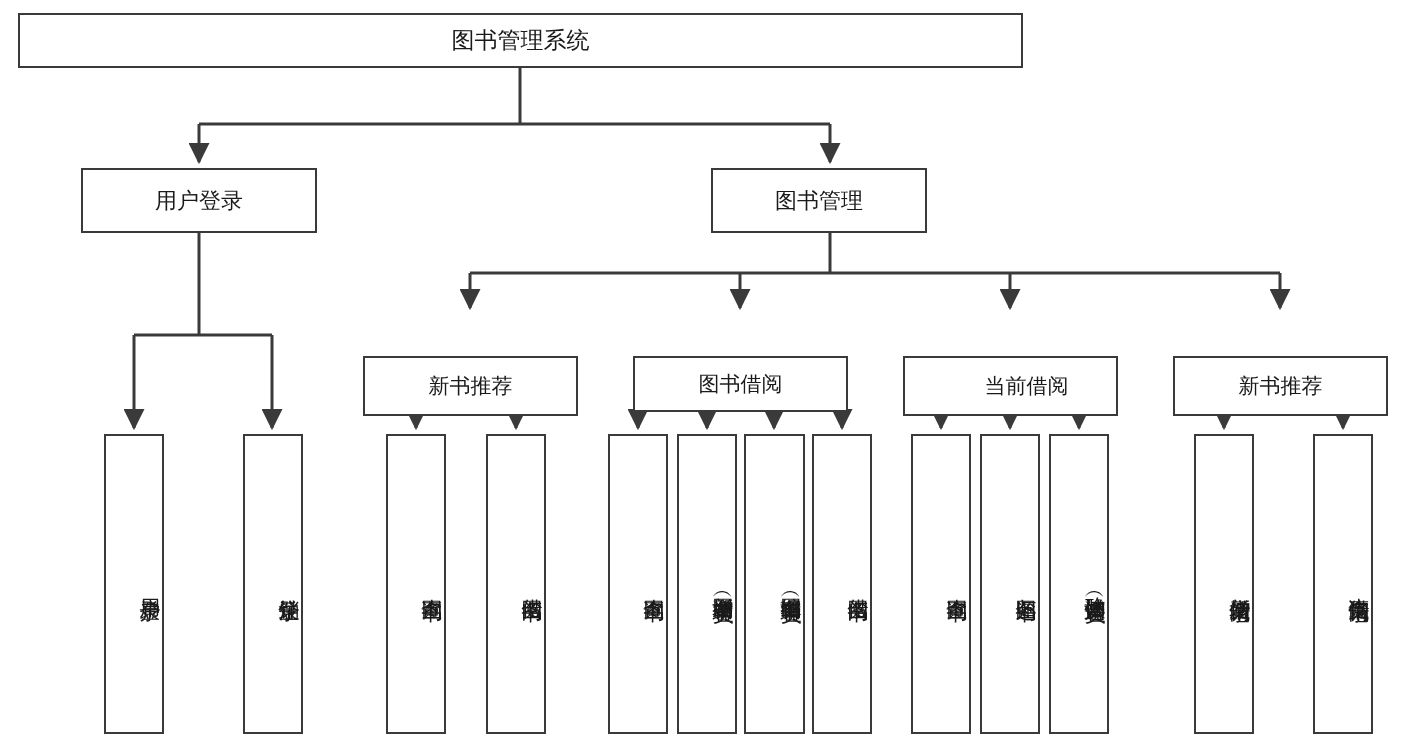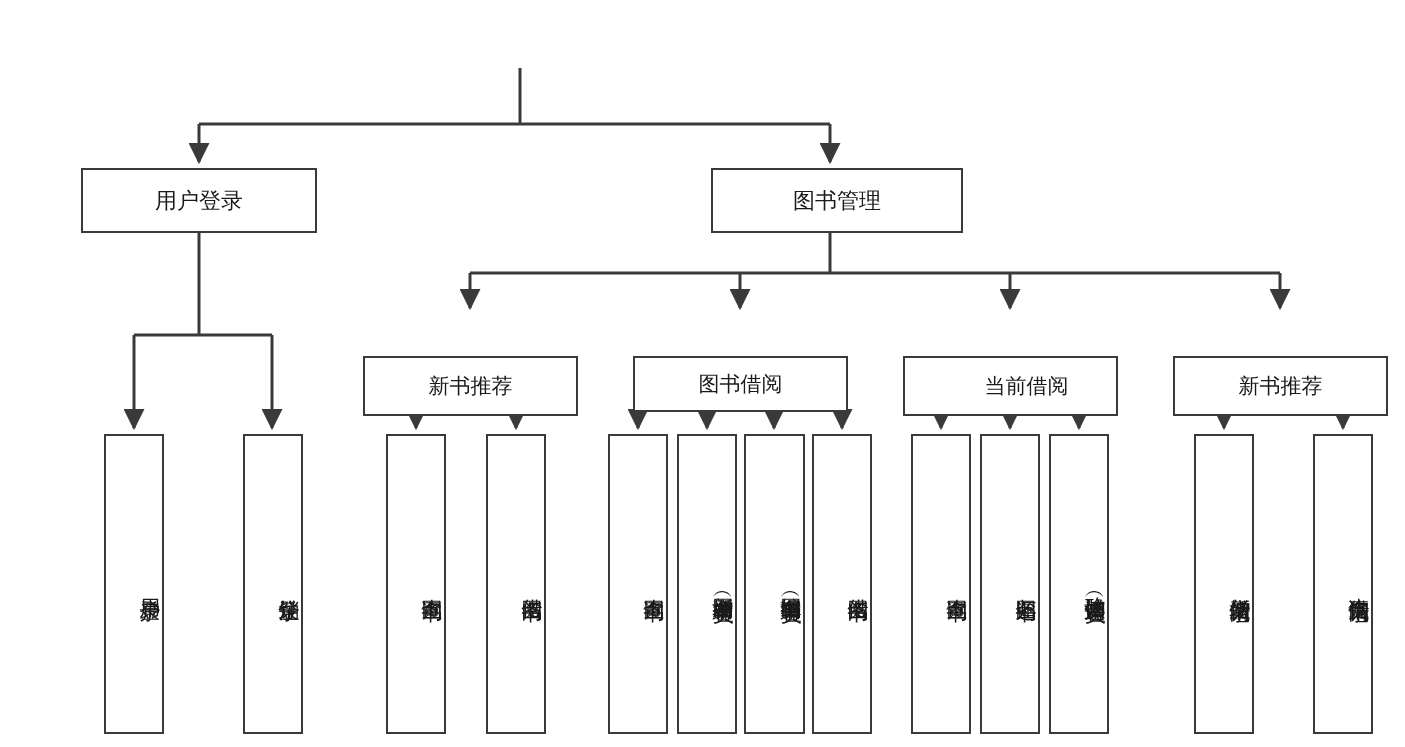--- a/index.html
+++ b/index.html
@@ -125,25 +125,28 @@
       <path d="M 1010 405 L 1010 428" marker-end="url(#arrow)"></path>
       <path d="M 1079 405 L 1079 428" marker-end="url(#arrow)"></path>
 
       <path d="M 1280 376 L 1280 405"></path>
       <path d="M 1224 405 L 1343 405"></path>
       <path d="M 1224 405 L 1224 428" marker-end="url(#arrow)"></path>
       <path d="M 1343 405 L 1343 428" marker-end="url(#arrow)"></path>
     </g>
   </svg>
 
+  <div class="node root" style="left:18px; top:13px; width:1005px; height:55px;">
+    <span>图书管理系统</span>
+  </div>
 
   <div class="node level2" style="left:81px; top:168px; width:236px; height:65px;">
     <span>用户登录</span>
   </div>
-  <div class="node level2" style="left:711px; top:168px; width:252px; height:65px;">
+  <div class="node level2" style="left:711px; top:168px; width:216px; height:65px;">
     <span>图书管理</span>
   </div>
 
   <div class="node level3" style="left:363px; top:316px; width:215px; height:60px;">
     <span>新书推荐</span>
   </div>
   <div class="node level3" style="left:633px; top:316px; width:215px; height:56px;">
     <span>图书借阅</span>
   </div>
   <div class="node level3" style="left:903px; top:316px; width:215px; height:60px;padding-left:32px;">

